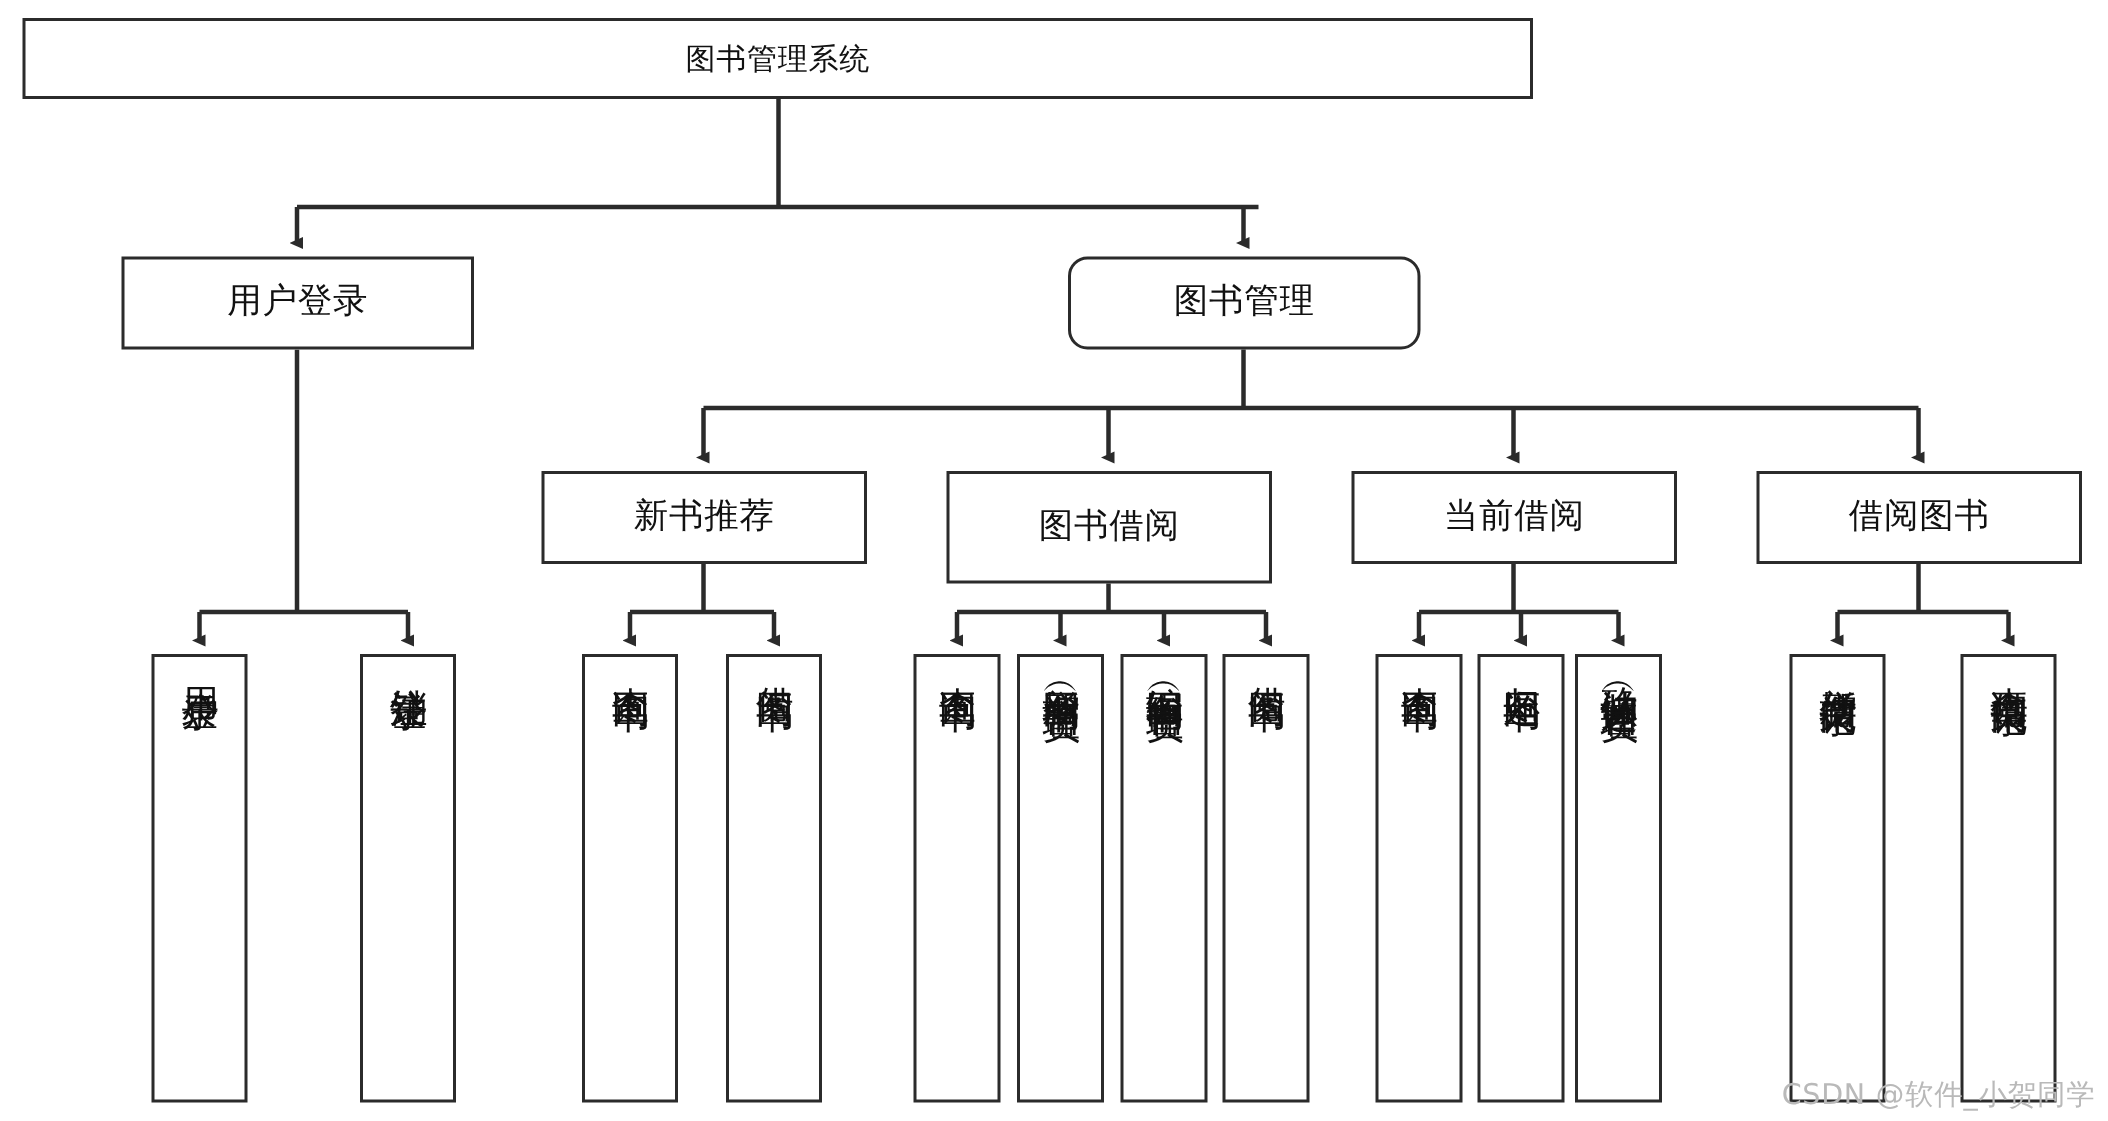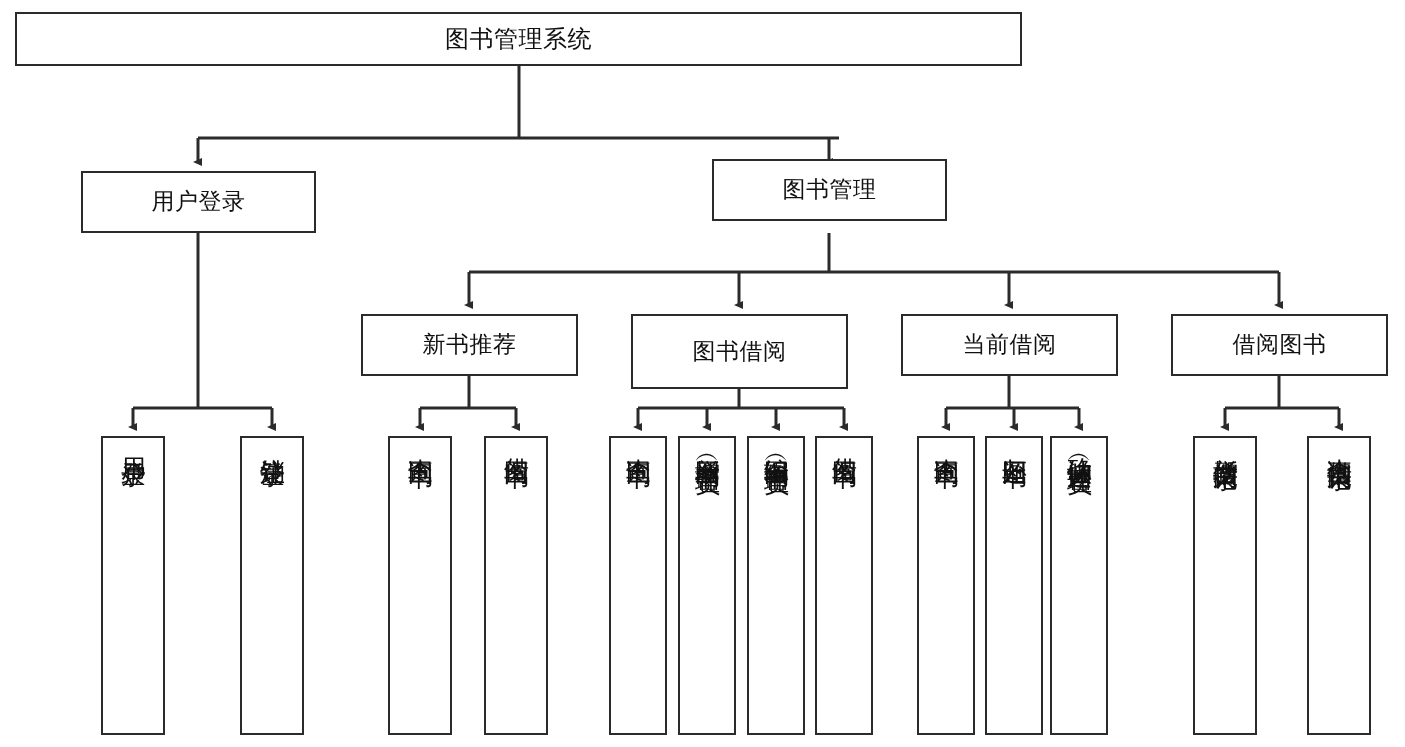--- a/index.html
+++ b/index.html
@@ -37,21 +37,21 @@
   }
   .node-label {
     white-space: nowrap;
     letter-spacing: 0.5px;
   }
   .node.horiz .node-label {
     font-size: 23px;
     line-height: 1.1;
   }
   .node.root .node-label {
-    font-size: 24px;
+    font-size: 20px;
   }
   .node.vert {
     align-items: flex-start;
     justify-content: center;
     padding-top: 0px;
   }
   .node.vert .node-label {
     writing-mode: vertical-rl;
     text-orientation: upright;
     font-size: 25px;
@@ -125,21 +125,21 @@
     </g>
   </svg>
 
   <div class="node root horiz" style="left:15px; top:12px; width:1007px; height:54px;">
     <span class="node-label">图书管理系统</span>
   </div>
 
   <div class="node horiz" style="left:81px; top:171px; width:235px; height:62px;">
     <span class="node-label">用户登录</span>
   </div>
-  <div class="node horiz" style="left:712px; top:159px; width:235px; height:62px;">
+  <div class="node horiz" style="left:712px; top:171px; width:235px; height:62px;border-radius:13px;">
     <span class="node-label">图书管理</span>
   </div>
 
   <div class="node horiz" style="left:361px; top:314px; width:217px; height:62px;text-align:center;">
     <span class="node-label">新书推荐</span>
   </div>
   <div class="node horiz" style="left:631px; top:314px; width:217px; height:75px;">
     <span class="node-label">图书借阅</span>
   </div>
   <div class="node horiz" style="left:901px; top:314px; width:217px; height:62px;">
@@ -182,14 +182,15 @@
   <div class="node vert" style="left:1050px; top:436px; width:58px; height:299px;">
     <span class="node-label">确认归还（管理员）</span>
   </div>
   <div class="node vert" style="left:1193px; top:436px; width:64px; height:299px;">
     <span class="node-label">新增借阅记录</span>
   </div>
   <div class="node vert" style="left:1307px; top:436px; width:64px; height:299px;">
     <span class="node-label">查询借阅记录</span>
   </div>
 
+  <div class="watermark">CSDN @软件_小贺同学</div>
 
 </div>
 
 </body></html>

